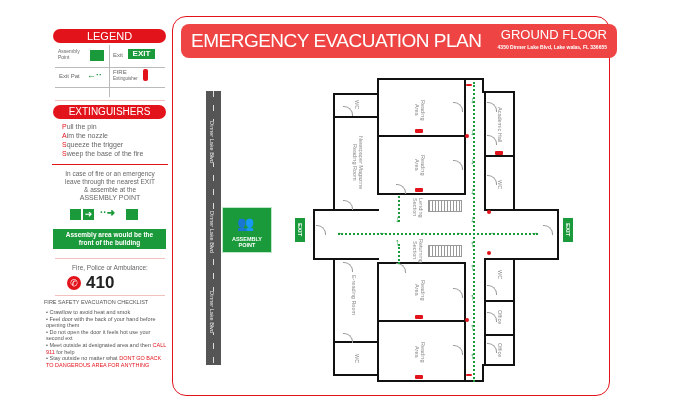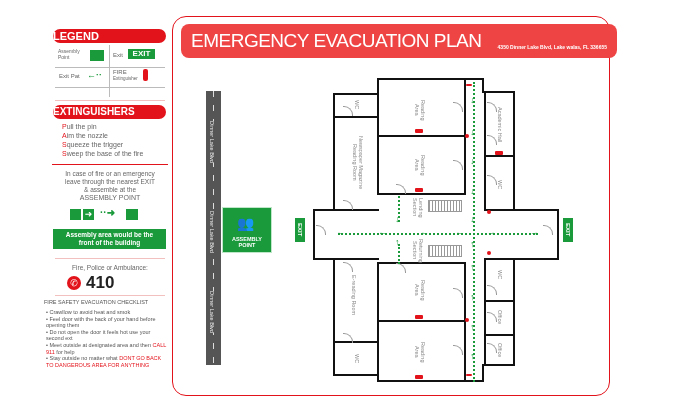--- a/index.html
+++ b/index.html
@@ -1,18 +1,18 @@
 <!DOCTYPE html>
 <html><head>
 <meta charset="utf-8">
 <style>
   html,body{margin:0;padding:0;background:#fff;}
   body{width:680px;height:409px;position:relative;overflow:hidden;font-family:"Liberation Sans",sans-serif;color:#555;}
   .abs{position:absolute;}
-  .pill{background:#e3131b;color:#fff;border-radius:10px;font-weight:bold;}
+  .pill{background:#e3131b;color:#fff;border-radius:10px;text-align:center;font-weight:normal;}
   .redline{background:#e3131b;height:1px;}
   .txt{font-size:7px;line-height:8.5px;color:#666;}
   .red{color:#e3131b;}
   .green-box{background:#1a9a3a;color:#fff;}
   .wall{position:absolute;background:#111;}
   .rlabel{position:absolute;font-size:5.5px;color:#888;writing-mode:vertical-rl;text-align:center;line-height:6.5px;}
   .dots-h{position:absolute;height:0;border-top:2px dotted #1a9a3a;}
   .dots-v{position:absolute;width:0;border-left:2px dotted #1a9a3a;}
   .arr{position:absolute;color:#1a9a3a;font-size:9px;font-weight:bold;line-height:9px;}
   .ext{position:absolute;width:8px;height:4px;background:#e3131b;border-radius:1px;}
@@ -75,20 +75,21 @@
   <div>• <span>Crawllow to avoid heat and smok</span></div>
   <div>• <span>Feel door with the back of your hand before opening them</span></div>
   <div>• <span>Do not open the door it feels hot use your second ext</span></div>
   <div>• <span>Meet outside at designated area and then </span><span class="red">CALL 911</span><span> for help</span></div>
   <div>• <span>Stay outside no matter what </span><span class="red">DONT GO BACK TO DANGEROUS AREA FOR ANYTHING</span></div>
 </div>
 
 <div class="abs" style="left:172px;top:16px;width:436px;height:378px;border:1px solid #e3131b;border-radius:14px;"></div>
 <div class="abs" style="left:181px;top:24px;width:436px;height:34px;background:#ef4444;border-radius:8px;">
   <div class="abs" style="left:10px;top:6px;color:#fff;font-size:19px;letter-spacing:-0.5px;">EMERGENCY EVACUATION PLAN</div>
+  <div class="abs" style="right:10px;top:3px;color:#fff;font-size:13px;">GROUND FLOOR</div>
   <div class="abs" style="right:10px;top:20px;color:#fff;font-size:5px;font-weight:bold;">4350 Dinner Lake  Blvd, Lake walas, FL 336655</div>
 </div>
 
 <div class="abs" style="left:206px;top:91px;width:15px;height:274px;background:#555;">
   <div class="abs" style="left:7px;top:0;width:1px;height:274px;background:repeating-linear-gradient(180deg,#ddd 0 6px,transparent 6px 14px);"></div>
   <div class="abs" style="left:3px;top:30px;writing-mode:vertical-rl;font-size:5.5px;color:#eee;background:#555;">Dinner Lake  Blvd</div>
   <div class="abs" style="left:3px;top:120px;writing-mode:vertical-rl;font-size:5.5px;color:#eee;background:#555;">Dinner Lake  Blvd</div>
   <div class="abs" style="left:3px;top:200px;writing-mode:vertical-rl;font-size:5.5px;color:#eee;background:#555;">Dinner Lake  Blvd</div>
 </div>
 

